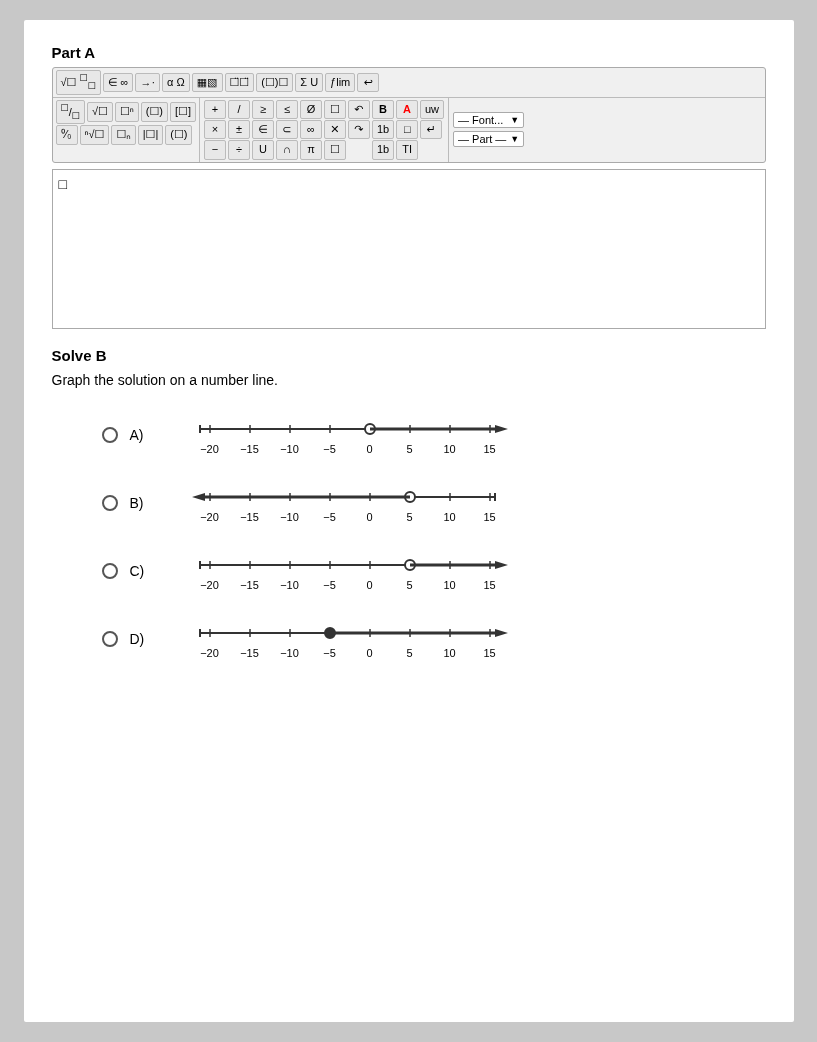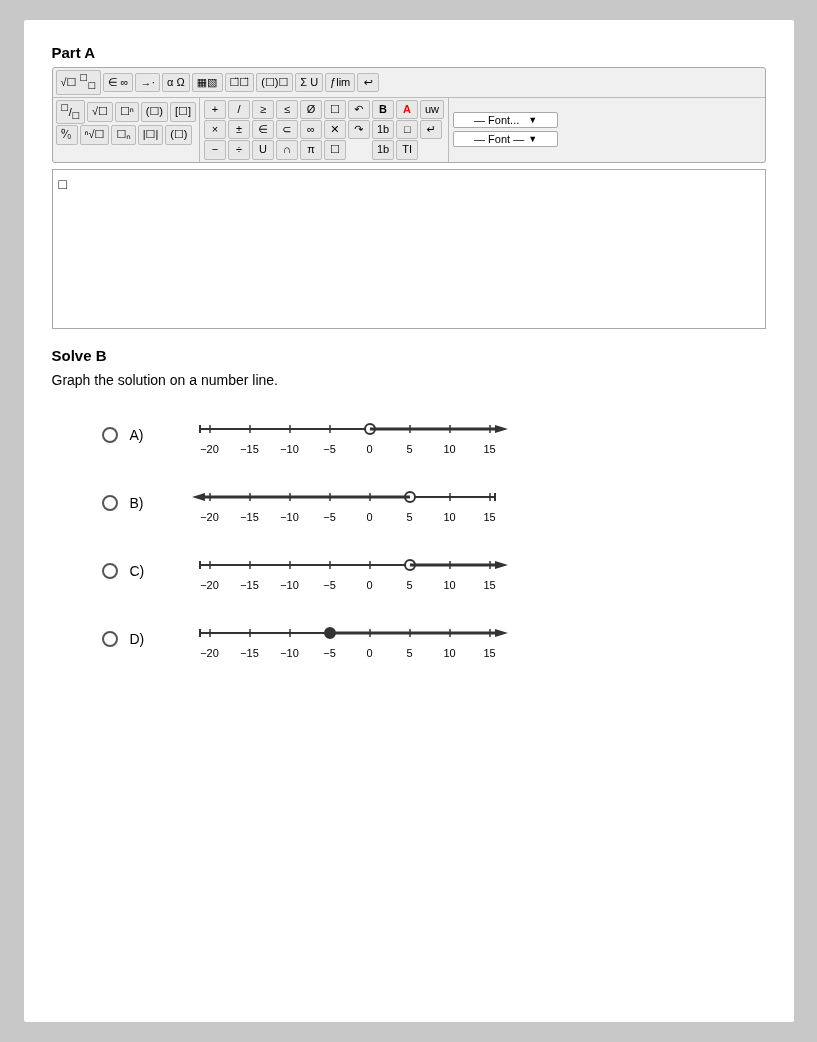--- a/index.html
+++ b/index.html
@@ -87,21 +87,21 @@
       font-size: 11px;
       cursor: pointer;
       min-width: 22px;
       text-align: center;
       line-height: 1.4;
     }
     .font-dropdown {
       background: #fff;
       border: 1px solid #aaa;
       border-radius: 2px;
-      padding: 1px 20px;
+      padding: 1px 4px;
       font-size: 11px;
       cursor: pointer;
       min-width: 70px;
       display: flex;
       align-items: center;
       justify-content: space-between;
     }
     .font-dropdown .arrow { font-size: 9px; margin-left: 4px; }
     
     .answer-box {
@@ -227,21 +227,21 @@
             <button class="tb-btn">TI</button>
           </div>
         </div>
 
         <div class="toolbar-font-area">
           <div class="font-dropdown">
             <span>— Font...</span>
             <span class="arrow">▼</span>
           </div>
           <div class="font-dropdown">
-            <span>— Font —</span>
+            <span>— Part —</span>
             <span class="arrow">▼</span>
           </div>
         </div>
       </div>
     </div>
 
     <div class="answer-box">
       <span>□</span>
     </div>
   </div>

